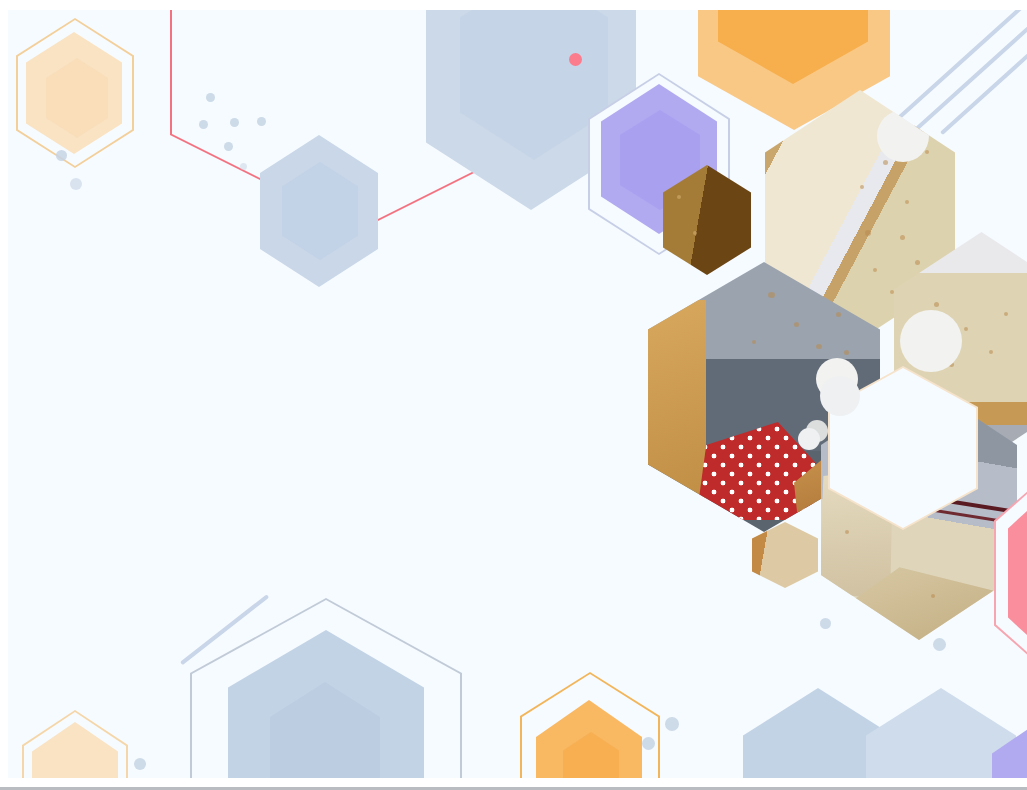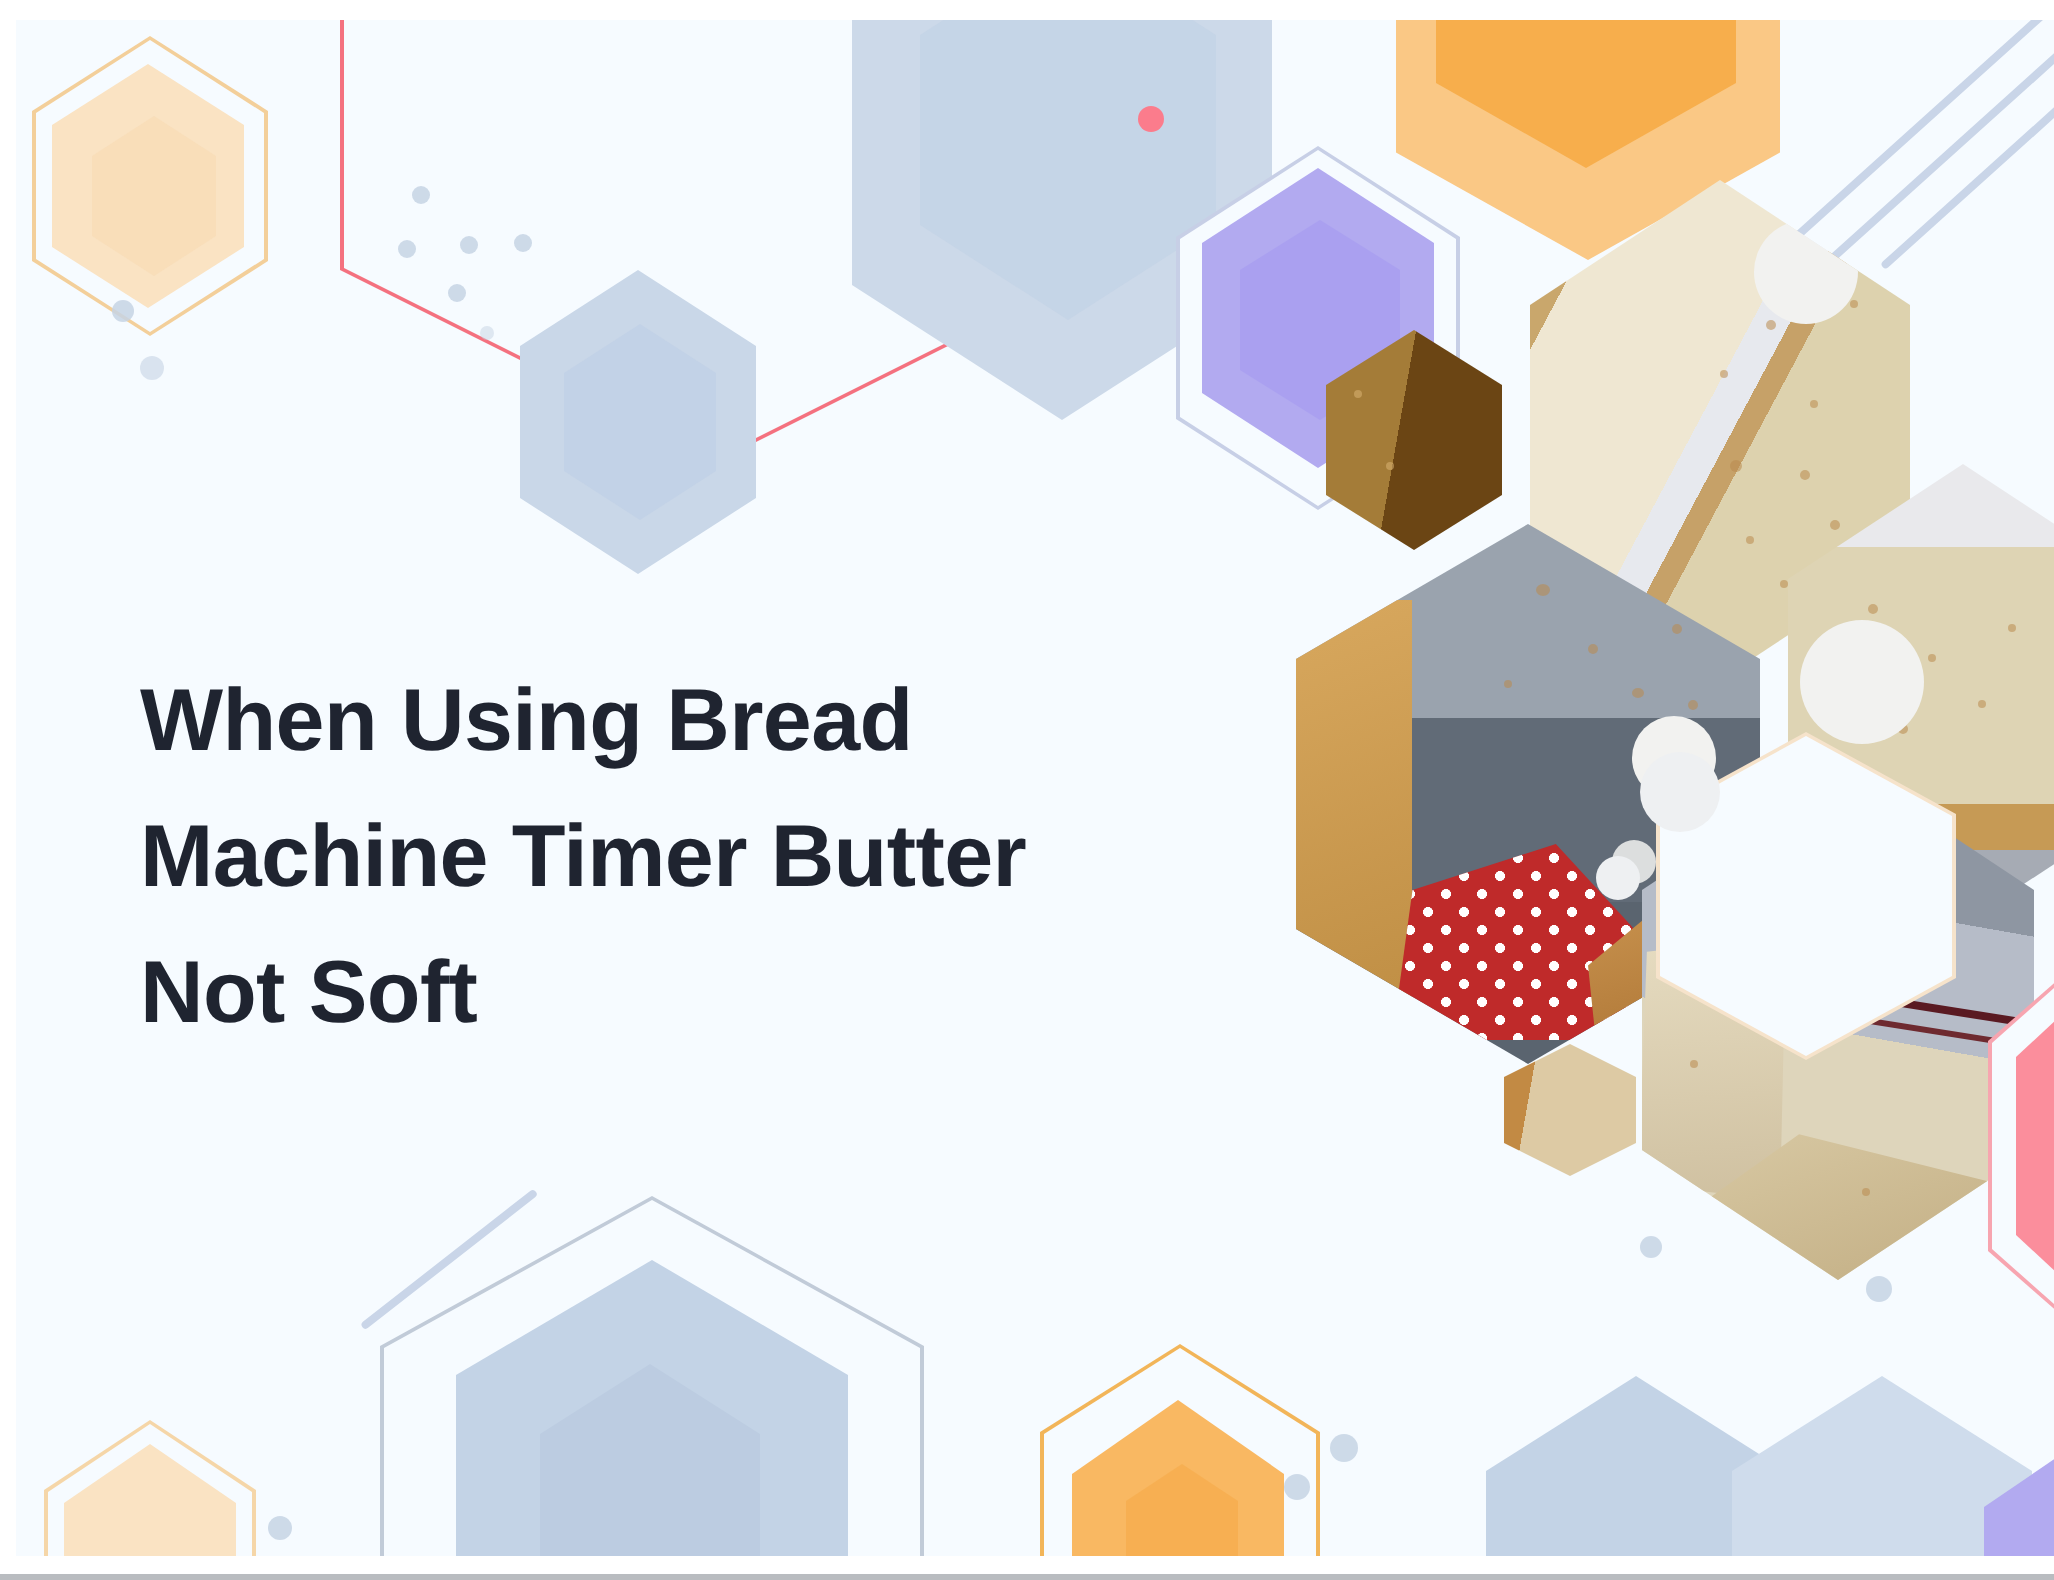--- a/index.html
+++ b/index.html
@@ -227,20 +227,17 @@
     <div class="hexline" style="left:512px;top:662px;width:140px;height:176px;background:#f2b559;"></div>
     <div class="hex" style="left:528px;top:690px;width:106px;height:148px;background:#f9b862;"></div>
     <div class="hex" style="left:555px;top:722px;width:56px;height:74px;background:#f5ac4e;opacity:.75;"></div>
     <div class="dot" style="left:634px;top:727px;width:13px;height:13px;"></div>
     <div class="dot" style="left:657px;top:707px;width:14px;height:14px;"></div>
 
     <div class="hex" style="left:735px;top:678px;width:150px;height:190px;background:#c3d3e6;"></div>
     <div class="hex" style="left:858px;top:678px;width:150px;height:190px;background:#cfdcec;"></div>
     <div class="hex" style="left:984px;top:706px;width:110px;height:150px;background:#b2aaf0;"></div>
 
-    <h1 id="headline">When Using Bread
-Machine Timer Butter
-Not Soft</h1>
 
   </div>
 
   <div id="bottom-rule"></div>
 </div>
 
 </body></html>

